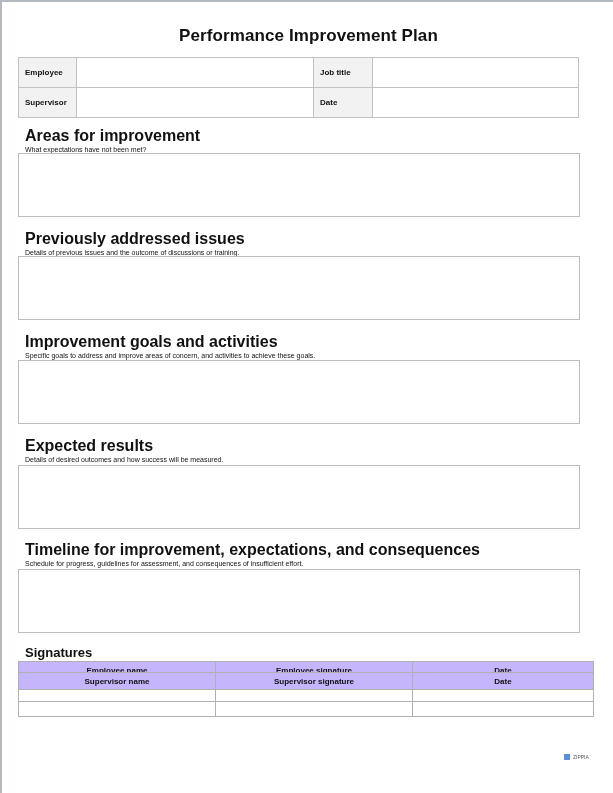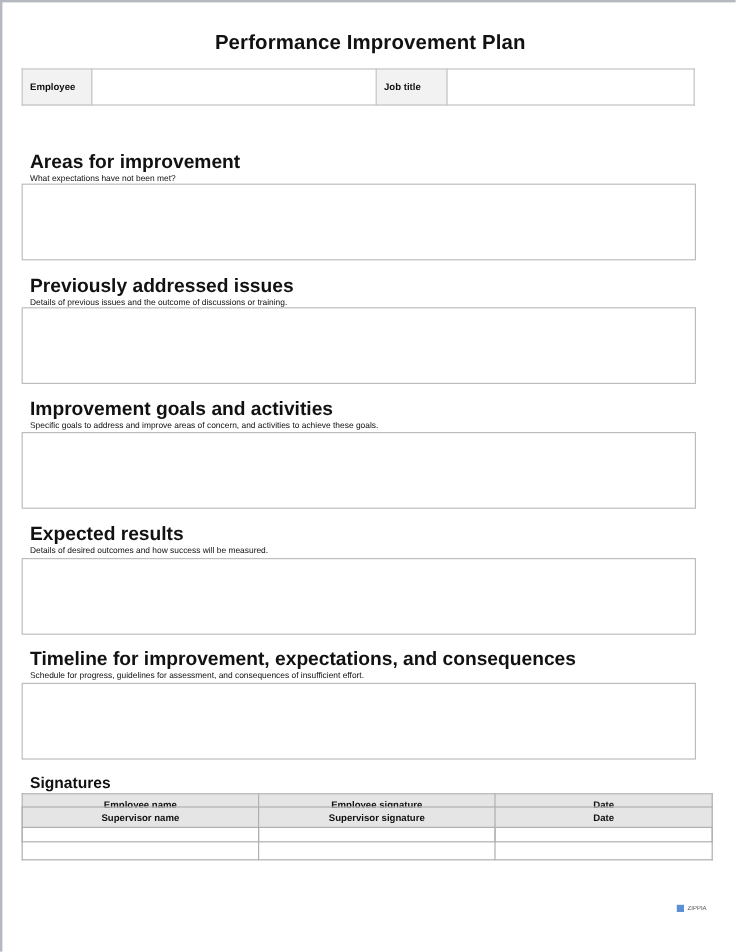--- a/index.html
+++ b/index.html
@@ -14,37 +14,43 @@
     }
     table { border-collapse:collapse; position:absolute; }
     .info { left:16px; top:55px; width:561px; }
     .info td { border:1px solid #c2c2c2; height:29px; font-size:8px; font-weight:bold; padding:0 0 0 6px; }
     .info td.lbl { background:#f2f2f2; }
     .section { position:absolute; left:23px; }
     .section .h { font-size:16px; font-weight:bold; }
     .section .sub { font-size:7px; margin-top:1px; }
     .box { position:absolute; left:16px; width:562px; height:64px; border:1px solid #bdbdbd; box-sizing:border-box; }
     .sig { left:16px; width:576px; }
-    .sig th { border:1px solid #b0b0b0; background:#e5e5e5; font-size:8px; font-weight:bold; height:16px; padding:0; text-align:center; }
+    .sig th { border:1px solid #b0b0b0; background:#c4b5fd; font-size:8px; font-weight:bold; height:16px; padding:0; text-align:center; }
     .sig td { border:1px solid #b0b0b0; height:20px; }
     .sighead { position:absolute; left:23px; top:643px; font-size:13px; font-weight:bold; }
     .brand { position:absolute; left:562px; top:752px; font-size:5px; color:#555; display:flex; align-items:center; gap:3px; }
     .brand .logo { width:6px; height:6px; background:#5b8fd6; display:inline-block; }
   </style>
 </head>
 <body>
 
 <div class="title">Performance Improvement Plan</div>
 
 <table class="info">
   <tbody>
       <tr>
     <td class="lbl" style="width:51px">Employee</td>
     <td style="width:230px"></td>
     <td class="lbl" style="width:52px">Job title</td>
+    <td></td>
+  </tr>
+  <tr>
+    <td class="lbl">Supervisor</td>
+    <td></td>
+    <td class="lbl">Date</td>
     <td></td>
   </tr>
 </tbody>
   </table>
 
 <div class="section" style="top:125px">
   <div class="h">Areas for improvement</div>
   <div class="sub">What expectations have not been met?</div>
 </div>
 <div class="box" style="top:151px"></div>

